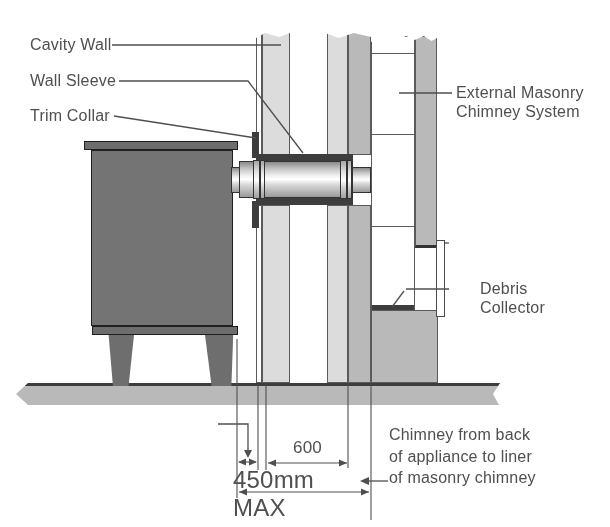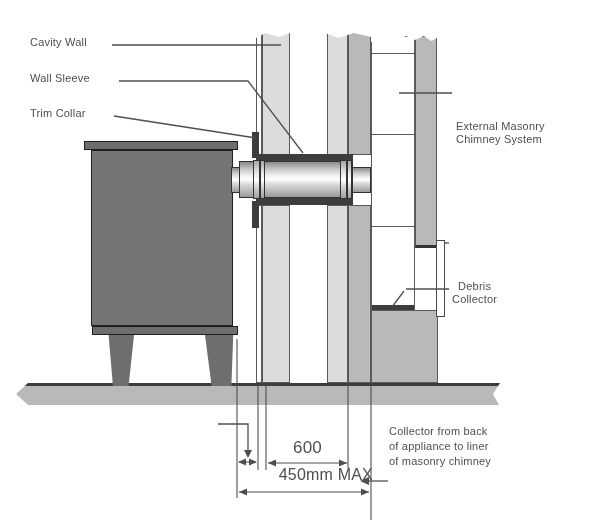--- a/index.html
+++ b/index.html
@@ -2,21 +2,21 @@
 <html><head>
 <meta charset="utf-8">
 <style>
   html,body { margin:0; padding:0; background:#fff; }
   #diagram {
     position:relative; width:610px; height:527px; background:#ffffff;
     font-family:"Liberation Sans", sans-serif; overflow:hidden;
   }
   .abs { position:absolute; box-sizing:border-box; }
   .lbl {
-    position:absolute; color:#4f4f4f; font-size:11px; line-height:1.18;
+    position:absolute; color:#4f4f4f; font-size:16px; line-height:1.18;
     white-space:pre-line; letter-spacing:0.2px;
   }
   
   .wall-col { position:absolute; top:0; bottom:0; box-sizing:border-box; border:1px solid #5a5a5a; }
   .w-strip  { left:0;  width:6px;  background:#ffffff; }
   .w-inner  { left:6px; width:28px; background:#dcdcdc; }
   .w-outerA { left:71px; width:21px; background:#dcdcdc; }
   .w-outerB { left:92px; width:23px; background:#b9b9b9; }
   .walls-upper { clip-path: polygon(0 7px, 8% 2px, 20% 6px, 32% 1px, 45% 5px, 60% 2px, 72% 7px, 85% 2px, 100% 6px, 100% 100%, 0 100%); }
   
@@ -130,25 +130,25 @@
       <polygon points="268,463 276,459.5 276,466.5"></polygon>
       <polygon points="347,463 339,459.5 339,466.5"></polygon>
       <polygon points="239,492 247,488.5 247,495.5"></polygon>
       <polygon points="369,492 361,488.5 361,495.5"></polygon>
     </g>
   </svg>
 
   <div class="lbl" style="left:30px; top:36px;">Cavity Wall</div>
   <div class="lbl" style="left:30px; top:72px;">Wall Sleeve</div>
   <div class="lbl" style="left:30px; top:107px;text-align:center;">Trim Collar</div>
-  <div class="lbl" style="left:456px; top:84px;margin-top:36px;">External Masonry
+  <div class="lbl" style="left:456px; top:84px;">External Masonry
 Chimney System</div>
-  <div class="lbl" style="left:452px; top:280px;text-align:center;">Debris
+  <div class="lbl" style="left:480px; top:280px;">Debris
 Collector</div>
 
-  <div class="lbl" style="left:389px; top:424px; line-height:1.35;">Collector from back
+  <div class="lbl" style="left:389px; top:424px; line-height:1.35;">Chimney from back
 of appliance to liner
 of masonry chimney</div>
 
   <div class="lbl" style="left:285px; top:438px; width:45px; text-align:center; font-size:17px;">600</div>
-  <div class="lbl" style="left:233px; top:466px; width:140px; text-align:right; font-size:16px;">450mm MAX</div>
+  <div class="lbl" style="left:233px; top:466px; width:140px; text-align:left; font-size:24px;">450mm MAX</div>
 
 </div>
 
 </body></html>

